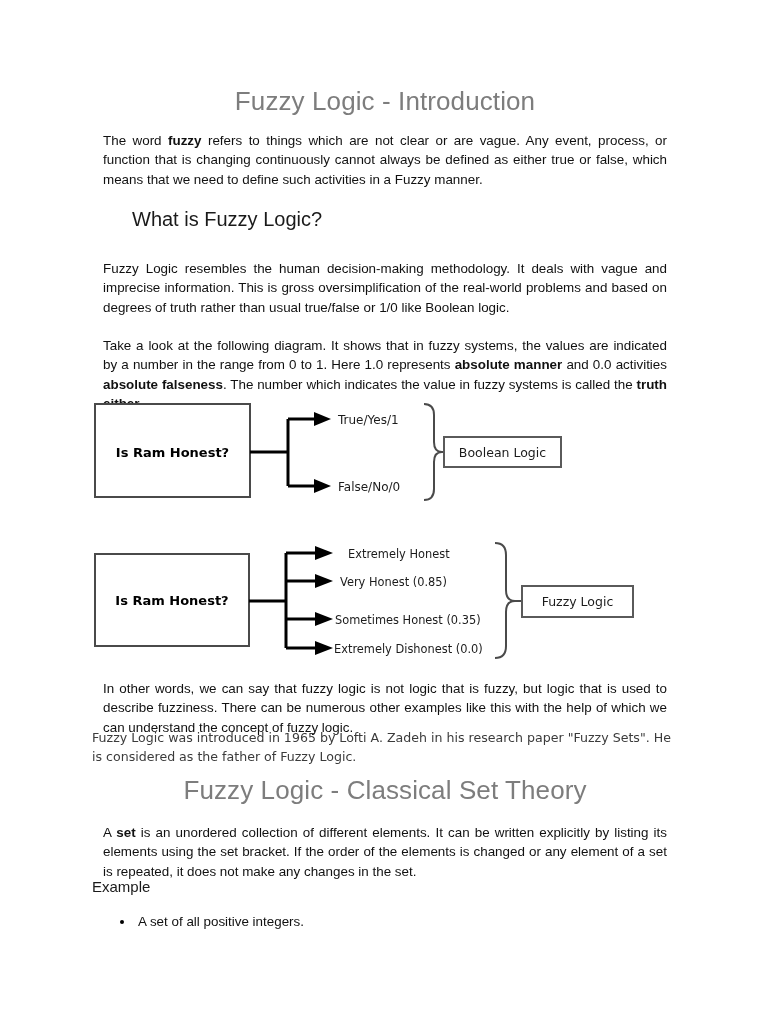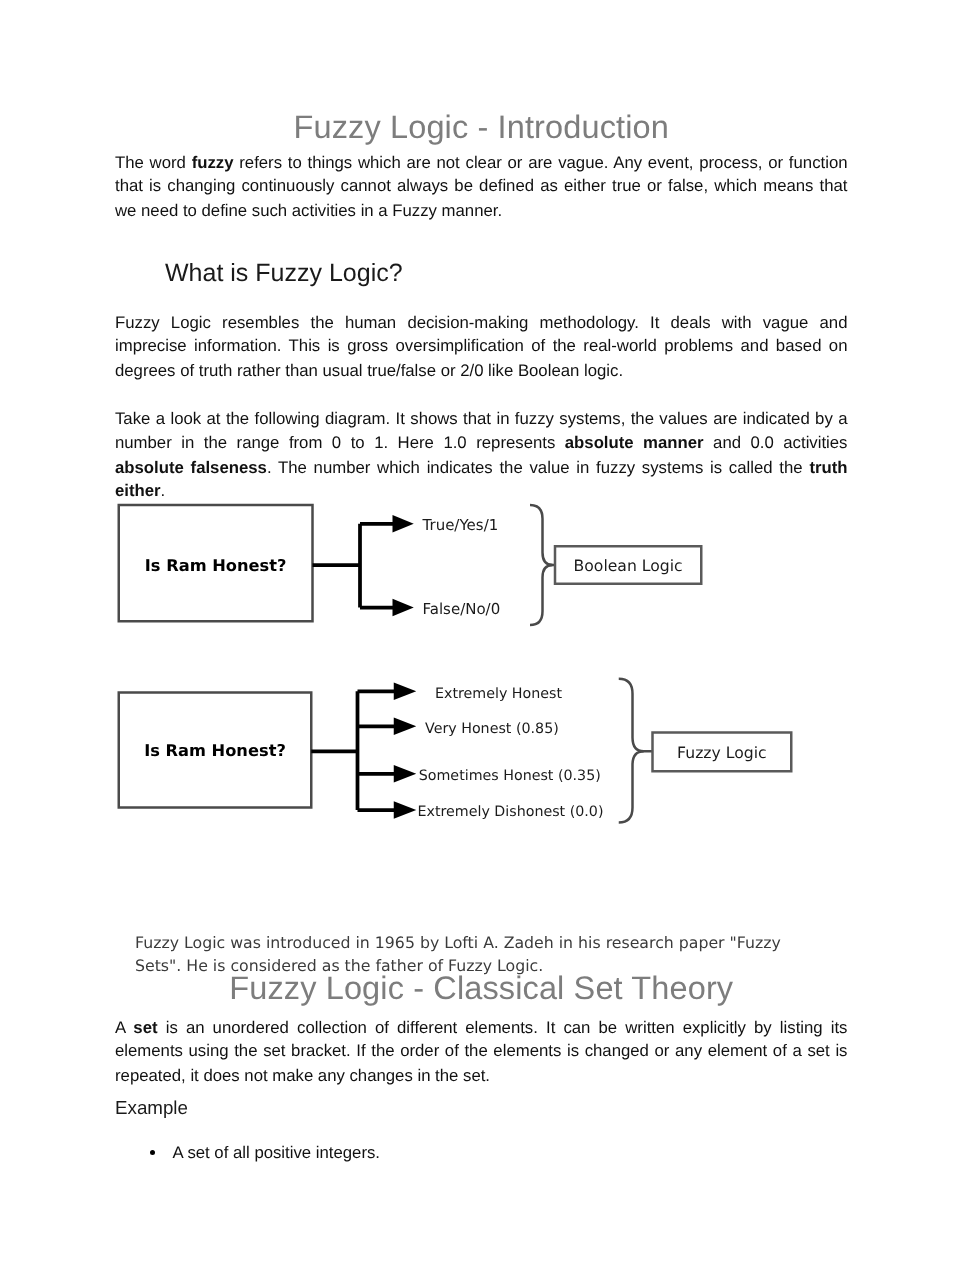--- a/index.html
+++ b/index.html
@@ -51,30 +51,30 @@
     padding: 0;
   }
 
   
   p.body-text {
     font-family: "Liberation Sans", sans-serif;
     font-size: 13.4px;
     line-height: 19.4px;
     color: #111111;
     text-align: justify;
-    margin: 0;
+    margin: 11px;
     padding: 0;
   }
   p.note-text {
     font-family: "DejaVu Sans", sans-serif;
     font-size: 12.6px;
     line-height: 18.5px;
     color: #3b3b3b;
     text-align: left;
-    margin: 16px;
+    margin: 0;
     padding: 0;
   }
   b, .b { font-weight: bold; }
 
   ul.bullet-list {
     margin: 0;
     padding: 0 0 0 28px;
     list-style: none;
   }
   ul.bullet-list li {
@@ -141,21 +141,21 @@
 
   <div class="abs" style="left:92px; top:120px; width:586px;">
     <p class="body-text"><span>The word </span><b>fuzzy</b><span> refers to things which are not clear or are vague. Any event, process, or function that is changing continuously cannot always be defined as either true or false, which means that we need to define such activities in a Fuzzy manner.</span></p>
   </div>
 
   <div class="abs" style="left:92px; top:208px; width:586px;margin-left:40px;">
     <h2 class="section-title">What is Fuzzy Logic?</h2>
   </div>
 
   <div class="abs" style="left:92px; top:248px; width:586px;">
-    <p class="body-text">Fuzzy Logic resembles the human decision-making methodology. It deals with vague and imprecise information. This is gross oversimplification of the real-world problems and based on degrees of truth rather than usual true/false or 2/0 like Boolean logic.</p>
+    <p class="body-text">Fuzzy Logic resembles the human decision-making methodology. It deals with vague and imprecise information. This is gross oversimplification of the real-world problems and based on degrees of truth rather than usual true/false or 1/0 like Boolean logic.</p>
   </div>
 
   <div class="abs" style="left:92px; top:325px; width:586px;">
     <p class="body-text"><span>Take a look at the following diagram. It shows that in fuzzy systems, the values are indicated by a number in the range from 0 to 1. Here 1.0 represents </span><b>absolute manner</b><span> and 0.0 activities </span><b>absolute falseness</b><span>. The number which indicates the value in fuzzy systems is called the </span><b>truth either</b><span>.</span></p>
   </div>
 
   <div class="diagram" style="top:398px; left:88px;">
     <svg width="500" height="110" viewBox="0 0 500 110">
 
       <rect x="7" y="6" width="155" height="93" fill="#ffffff" stroke="#4a4a4a" stroke-width="2"></rect>
@@ -212,20 +212,23 @@
 
       <path d="M 407 5 Q 418 5 418 17 L 418 52 Q 418 63 427 63 Q 418 63 418 74 L 418 108 Q 418 120 407 120" fill="none" stroke="#4a4a4a" stroke-width="2"></path>
 
       <line x1="424" y1="63" x2="434" y2="63" stroke="#4a4a4a" stroke-width="2"></line>
 
       <rect x="434" y="48" width="111" height="31" fill="#ffffff" stroke="#5a5a5a" stroke-width="2"></rect>
       <text class="dg-out-label" x="489.5" y="68" text-anchor="middle">Fuzzy Logic</text>
     </svg>
   </div>
 
+  <div class="abs" style="left:92px; top:668px; width:586px;">
+    <p class="body-text">In other words, we can say that fuzzy logic is not logic that is fuzzy, but logic that is used to describe fuzziness. There can be numerous other examples like this with the help of which we can understand the concept of fuzzy logic.</p>
+  </div>
 
   <div class="abs" style="left:92px; top:729px; width:586px;">
     <p class="note-text">Fuzzy Logic was introduced in 1965 by Lofti A. Zadeh in his research paper "Fuzzy Sets". He is considered as the father of Fuzzy Logic.</p>
   </div>
 
   <div class="abs" style="left:92px; top:812px; width:586px;">
     <p class="body-text"><span>A </span><b>set</b><span> is an unordered collection of different elements. It can be written explicitly by listing its elements using the set bracket. If the order of the elements is changed or any element of a set is repeated, it does not make any changes in the set.</span></p>
   </div>
 
   <div class="abs" style="left:92px; top:775px; width:586px;">

